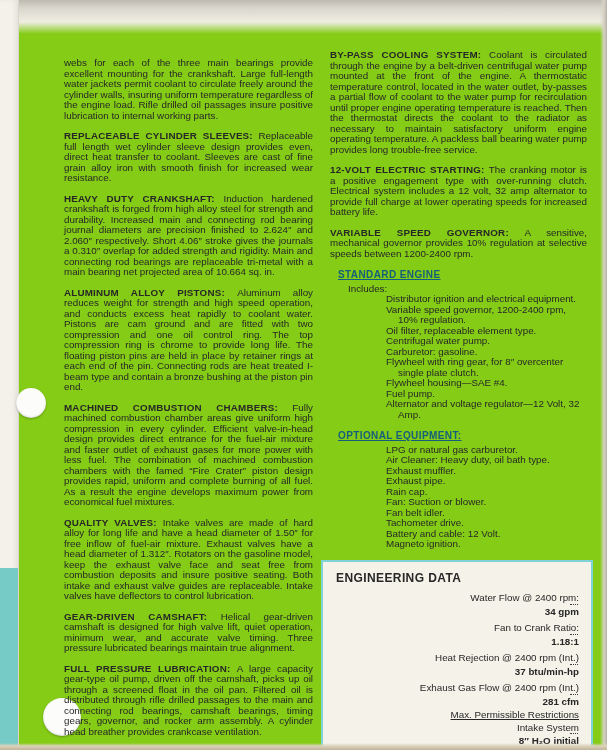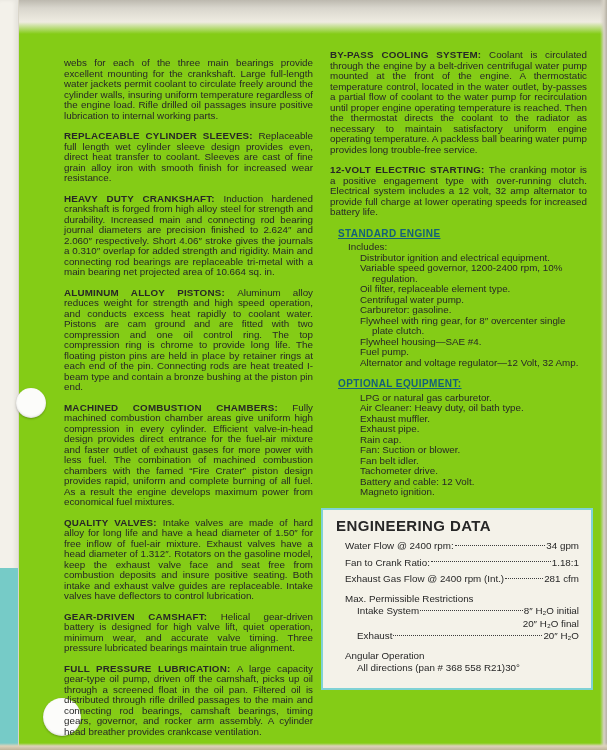--- a/index.html
+++ b/index.html
@@ -31,59 +31,60 @@
   .col{position:absolute;font-size:9.8px;line-height:10.5px;}
   .col-left{left:64px;top:58px;width:249px;}
   .col-right{left:330px;top:50px;width:257px;}
   .para{margin:0 0 10px 0;text-align:justify;}
   .run-in{font-weight:bold;letter-spacing:.2px;}
 
   .teal-head{margin:11px 0 3px 8px;font-size:10px;font-weight:bold;
     letter-spacing:.4px;color:var(--teal,#145f7b);text-decoration:underline;}
   .list-intro{margin-left:18px;}
   .spec-list{margin-left:30px;}
-  .spec-item{padding-left:12px;text-indent:-12px;}
+  .spec-item{padding-left:2px;text-indent:-12px;margin-left:36px;}
 
   
   .eng-box{margin:10px 0 0 -9px;width:244px;border:2px solid var(--boxborder,#7fd2d5);
     background:#f4f2e9;padding:11px 12px 14px 12px;}
-  .eng-head{font-weight:bold;font-size:15px;letter-spacing:.4px;margin:0 0 10px 1px;}
-  .erow{display:flex;align-items:center;margin:6px 0 0 10px;}
+  .eng-head{font-weight:bold;font-size:12px;letter-spacing:.4px;margin:0 0 10px 1px;}
+  .erow{display:flex;align-items:flex-end;margin:6px 0 0 10px;flex-direction:column;}
   .erow.indent{margin-left:22px;margin-top:2px;}
-  .erow.gap{margin-top:9px;}
+  .erow.gap{margin-top:3px;text-decoration:underline;}
   .elabel{white-space:nowrap;}
   .edots{flex:1;min-width:8px;border-bottom:1.5px dotted #3c3c3c;margin:0 1px 2px 1px;}
   .espace{flex:1;}
-  .evalue{white-space:nowrap;}
+  .evalue{white-space:nowrap;font-weight:bold;}
 </style>
 </head>
 <body>
 
 <div class="page">
   <div class="scan-top"></div>
   <div class="scan-left"></div>
   <div class="binder-strip" id="binder-strip" style="background: rgb(118, 203, 199);"></div>
   <div class="hole hole-top"></div>
   <div class="hole hole-bottom"></div>
 
   <div class="col col-left" id="left-col">
       <p class="para"><span>webs for each of the three main bearings provide excellent mounting for the crankshaft. Large full-length water jackets permit coolant to circulate freely around the cylinder walls, insuring uniform temperature regardless of the engine load. Rifle drilled oil passages insure positive lubrication to internal working parts.</span></p>
       <p class="para"><span class="run-in">REPLACEABLE CYLINDER SLEEVES: </span><span>Replaceable full length wet cylinder sleeve design provides even, direct heat transfer to coolant. Sleeves are cast of fine grain alloy iron with smooth finish for increased wear resistance.</span></p>
       <p class="para"><span class="run-in">HEAVY DUTY CRANKSHAFT: </span><span>Induction hardened crankshaft is forged from high alloy steel for strength and durability. Increased main and connecting rod bearing journal diameters are precision finished to 2.624″ and 2.060″ respectively. Short 4.06″ stroke gives the journals a 0.310″ overlap for added strength and rigidity. Main and connecting rod bearings are replaceable tri-metal with a main bearing net projected area of 10.664 sq. in.</span></p>
       <p class="para"><span class="run-in">ALUMINUM ALLOY PISTONS: </span><span>Aluminum alloy reduces weight for strength and high speed operation, and conducts excess heat rapidly to coolant water. Pistons are cam ground and are fitted with two compression and one oil control ring. The top compression ring is chrome to provide long life. The floating piston pins are held in place by retainer rings at each end of the pin. Connecting rods are heat treated I-beam type and contain a bronze bushing at the piston pin end.</span></p>
       <p class="para"><span class="run-in">MACHINED COMBUSTION CHAMBERS: </span><span>Fully machined combustion chamber areas give uniform high compression in every cylinder. Efficient valve-in-head design provides direct entrance for the fuel-air mixture and faster outlet of exhaust gases for more power with less fuel. The combination of machined combustion chambers with the famed “Fire Crater” piston design provides rapid, uniform and complete burning of all fuel. As a result the engine develops maximum power from economical fuel mixtures.</span></p>
       <p class="para"><span class="run-in">QUALITY VALVES: </span><span>Intake valves are made of hard alloy for long life and have a head diameter of 1.50″ for free inflow of fuel-air mixture. Exhaust valves have a head diameter of 1.312″. Rotators on the gasoline model, keep the exhaust valve face and seat free from combustion deposits and insure positive seating. Both intake and exhaust valve guides are replaceable. Intake valves have deflectors to control lubrication.</span></p>
-      <p class="para"><span class="run-in">GEAR-DRIVEN CAMSHAFT: </span><span>Helical gear-driven battery is designed for high valve lift, quiet operation, minimum wear, and accurate valve timing. Three pressure lubricated bearings maintain true alignment.</span></p>
+      <p class="para"><span class="run-in">GEAR-DRIVEN CAMSHAFT: </span><span>Helical gear-driven camshaft is designed for high valve lift, quiet operation, minimum wear, and accurate valve timing. Three pressure lubricated bearings maintain true alignment.</span></p>
       <p class="para"><span class="run-in">FULL PRESSURE LUBRICATION: </span><span>A large capacity gear-type oil pump, driven off the camshaft, picks up oil through a screened float in the oil pan. Filtered oil is distributed through rifle drilled passages to the main and connecting rod bearings, camshaft bearings, timing gears, governor, and rocker arm assembly. A cylinder head breather provides crankcase ventilation.</span></p>
     </div>
 
   <div class="col col-right">
     <div id="right-paras">
         <p class="para"><span class="run-in">BY-PASS COOLING SYSTEM: </span><span>Coolant is circulated through the engine by a belt-driven centrifugal water pump mounted at the front of the engine. A thermostatic temperature control, located in the water outlet, by-passes a partial flow of coolant to the water pump for recirculation until proper engine operating temperature is reached. Then the thermostat directs the coolant to the radiator as necessary to maintain satisfactory uniform engine operating temperature. A packless ball bearing water pump provides long trouble-free service.</span></p>
         <p class="para"><span class="run-in">12-VOLT ELECTRIC STARTING: </span><span>The cranking motor is a positive engagement type with over-running clutch. Electrical system includes a 12 volt, 32 amp alternator to provide full charge at lower operating speeds for increased battery life.</span></p>
+        <p class="para"><span class="run-in">VARIABLE SPEED GOVERNOR: </span><span>A sensitive, mechanical governor provides 10% regulation at selective speeds between 1200-2400 rpm.</span></p>
       </div>
 
     <h3 class="teal-head">STANDARD ENGINE</h3>
     <div class="list-intro">Includes:</div>
     <div class="spec-list" id="se-items">
         <div class="spec-item">Distributor ignition and electrical equipment.</div>
         <div class="spec-item">Variable speed governor, 1200-2400 rpm, 10% regulation.</div>
         <div class="spec-item">Oil filter, replaceable element type.</div>
         <div class="spec-item">Centrifugal water pump.</div>
         <div class="spec-item">Carburetor: gasoline.</div>
@@ -114,20 +115,25 @@
             <span class="elabel">Water Flow @ 2400 rpm:</span>
             <span class="edots"></span>
             <span class="evalue">34 gpm</span>
           </div>
           <div class="erow">
             <span class="elabel">Fan to Crank Ratio:</span>
             <span class="edots"></span>
             <span class="evalue">1.18:1</span>
           </div>
           <div class="erow">
+            <span class="elabel">Heat Rejection @ 2400 rpm (Int.)</span>
+            <span class="edots"></span>
+            <span class="evalue">37 btu/min-hp</span>
+          </div>
+          <div class="erow">
             <span class="elabel">Exhaust Gas Flow @ 2400 rpm (Int.)</span>
             <span class="edots"></span>
             <span class="evalue">281 cfm</span>
           </div>
           <div class="erow gap">
             <span class="elabel">Max. Permissible Restrictions</span>
           </div>
           <div class="erow indent">
             <span class="elabel">Intake System</span>
             <span class="edots"></span>

